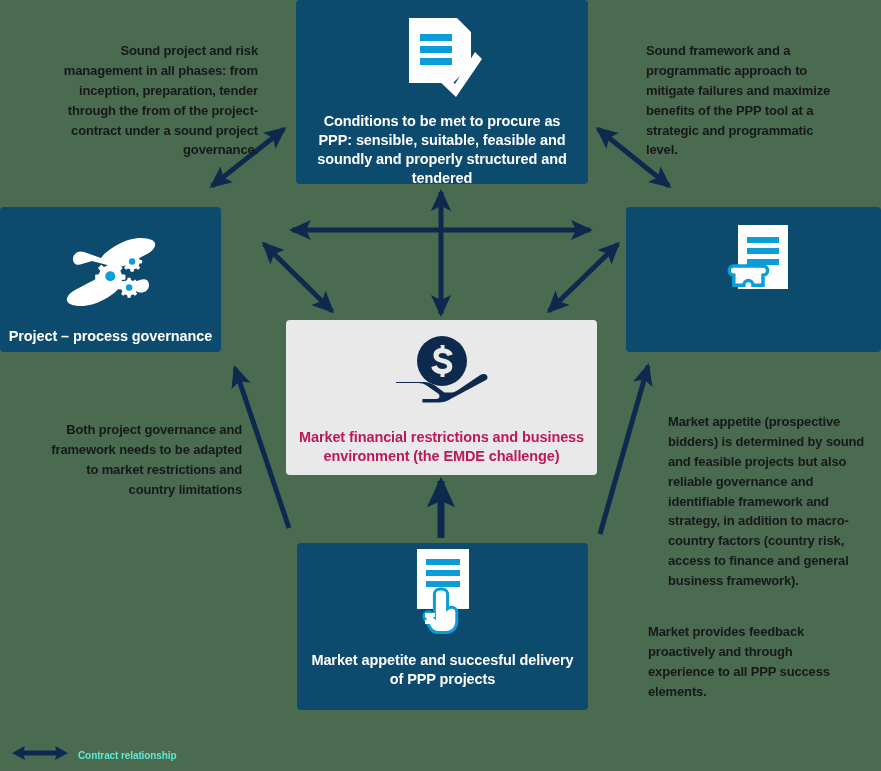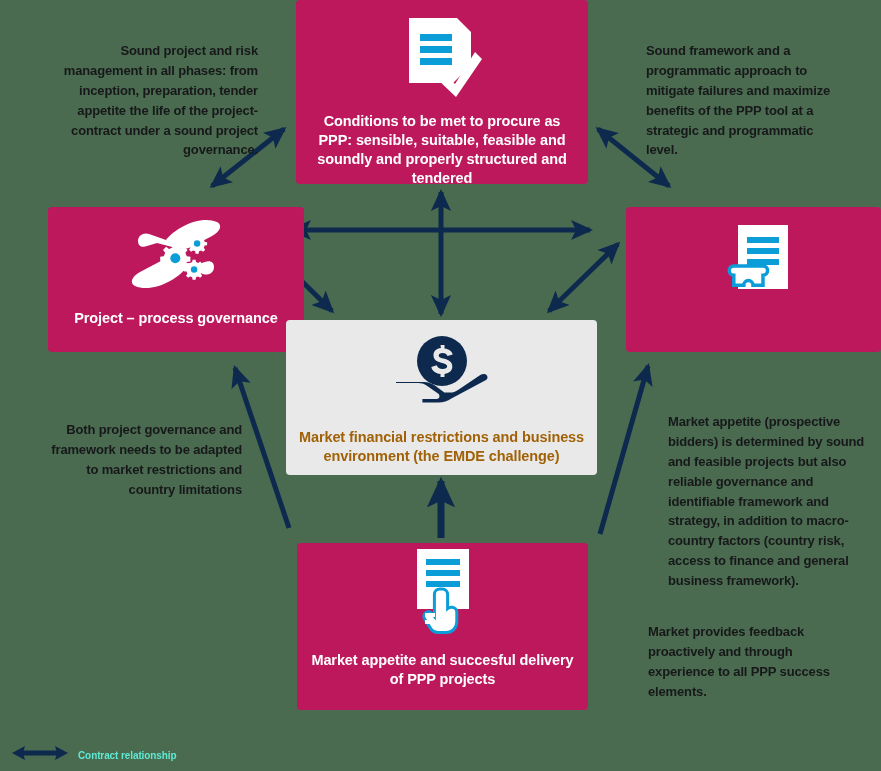--- a/index.html
+++ b/index.html
@@ -24,46 +24,45 @@
   
   .box {
     position: absolute;
     box-sizing: border-box;
     border-radius: 4px;
     display: flex;
     flex-direction: column;
     align-items: center;
     justify-content: flex-start;
   }
-  .box.blue { background: #be185d; }
+  .box.blue { background: #0c4a6e; }
   .box.gray { background: #e9e9e9; }
   .box-icon {
     display: block;
     margin: 0 auto;
   }
   .box-label {
     font-weight: bold;
     text-align: center;
     line-height: 1.32;
     letter-spacing: -0.1px;
   }
   .box.blue .box-label { color: #ffffff; }
-  .box.gray .box-label { color: #a16207; }
+  .box.gray .box-label { color: #be185d; }
 
   
   #box-conditions {
     left: 296px; top: 0px; width: 292px; height: 184px;
     padding-top: 12px;
   }
   #box-conditions .box-label { font-size: 14.5px; width: 262px; margin-top: 8px; }
 
   #box-governance {
-    left: 0px; top: 207px; width: 256px; height: 145px;
-    padding-top: 6px;
-    margin-left: 48px;
+    left: 0px; top: 207px; width: 221px; height: 145px;
+    padding-top: 24px;
   }
   #box-governance .box-label { font-size: 14.5px; width: 240px; margin-top: 10px; }
 
   #box-framework {
     left: 626px; top: 207px; width: 255px; height: 145px;
     padding-top: 14px;
   }
   #box-framework .box-label { font-size: 14.5px; width: 242px; margin-top: 8px; }
 
   #box-market-financial {
@@ -228,21 +227,21 @@
         <rect x="22" y="25" width="34" height="6" fill="#0b9dd8"></rect>
         <rect x="22" y="36" width="34" height="6" fill="#0b9dd8"></rect>
         <path d="M38 44 c3.4 0 5.6 2.4 5.6 5.6 v14 c1.4 -1.2 3 -1.6 4.6 -1.4 c2.6 0.3 4.6 2.4 4.6 5.2 v9.4 c0 6 -4.4 10.6 -10.4 10.6 h-8.6 c-3 0 -5.6 -1.4 -7.2 -4 l-6 -9.6 c-1.4 -2.2 -0.8 -4.8 1.4 -6.2 c2 -1.2 4.4 -0.8 5.8 0.9 l2.6 3 V49.6 c0 -3.2 2.2 -5.6 5.6 -5.6 z" fill="#ffffff" stroke="#0b9dd8" stroke-width="3"></path>
         <rect x="21" y="68" width="10" height="4" fill="#ffffff"></rect>
         <rect x="21" y="75" width="10" height="4" fill="#ffffff"></rect>
       </svg>
     </span>
     <div class="box-label">Market appetite and succesful delivery of PPP projects</div>
   </div>
 
-  <div class="note" id="note-top-left">Sound project and risk management in all phases: from inception, preparation, tender appetite the life of the project-contract under a sound project governance.</div>
+  <div class="note" id="note-top-left">Sound project and risk management in all phases: from inception, preparation, tender through the from of the project-contract under a sound project governance.</div>
 
   <div class="note" id="note-top-right">Sound framework and a programmatic approach to mitigate failures and maximize benefits of the PPP tool at a strategic and programmatic level.</div>
 
   <div class="note" id="note-bottom-left">Both project governance and framework needs to be adapted to market restrictions and country limitations</div>
 
   <div class="note" id="note-bottom-right">Market appetite (prospective bidders) is determined by sound and feasible projects but also reliable governance and identifiable framework and strategy, in addition to macro-country factors (country risk, access to finance and general business framework).</div>
 
   <div class="note" id="note-feedback">Market provides feedback proactively and through experience to all PPP success elements.</div>
 
   <div id="legend">

